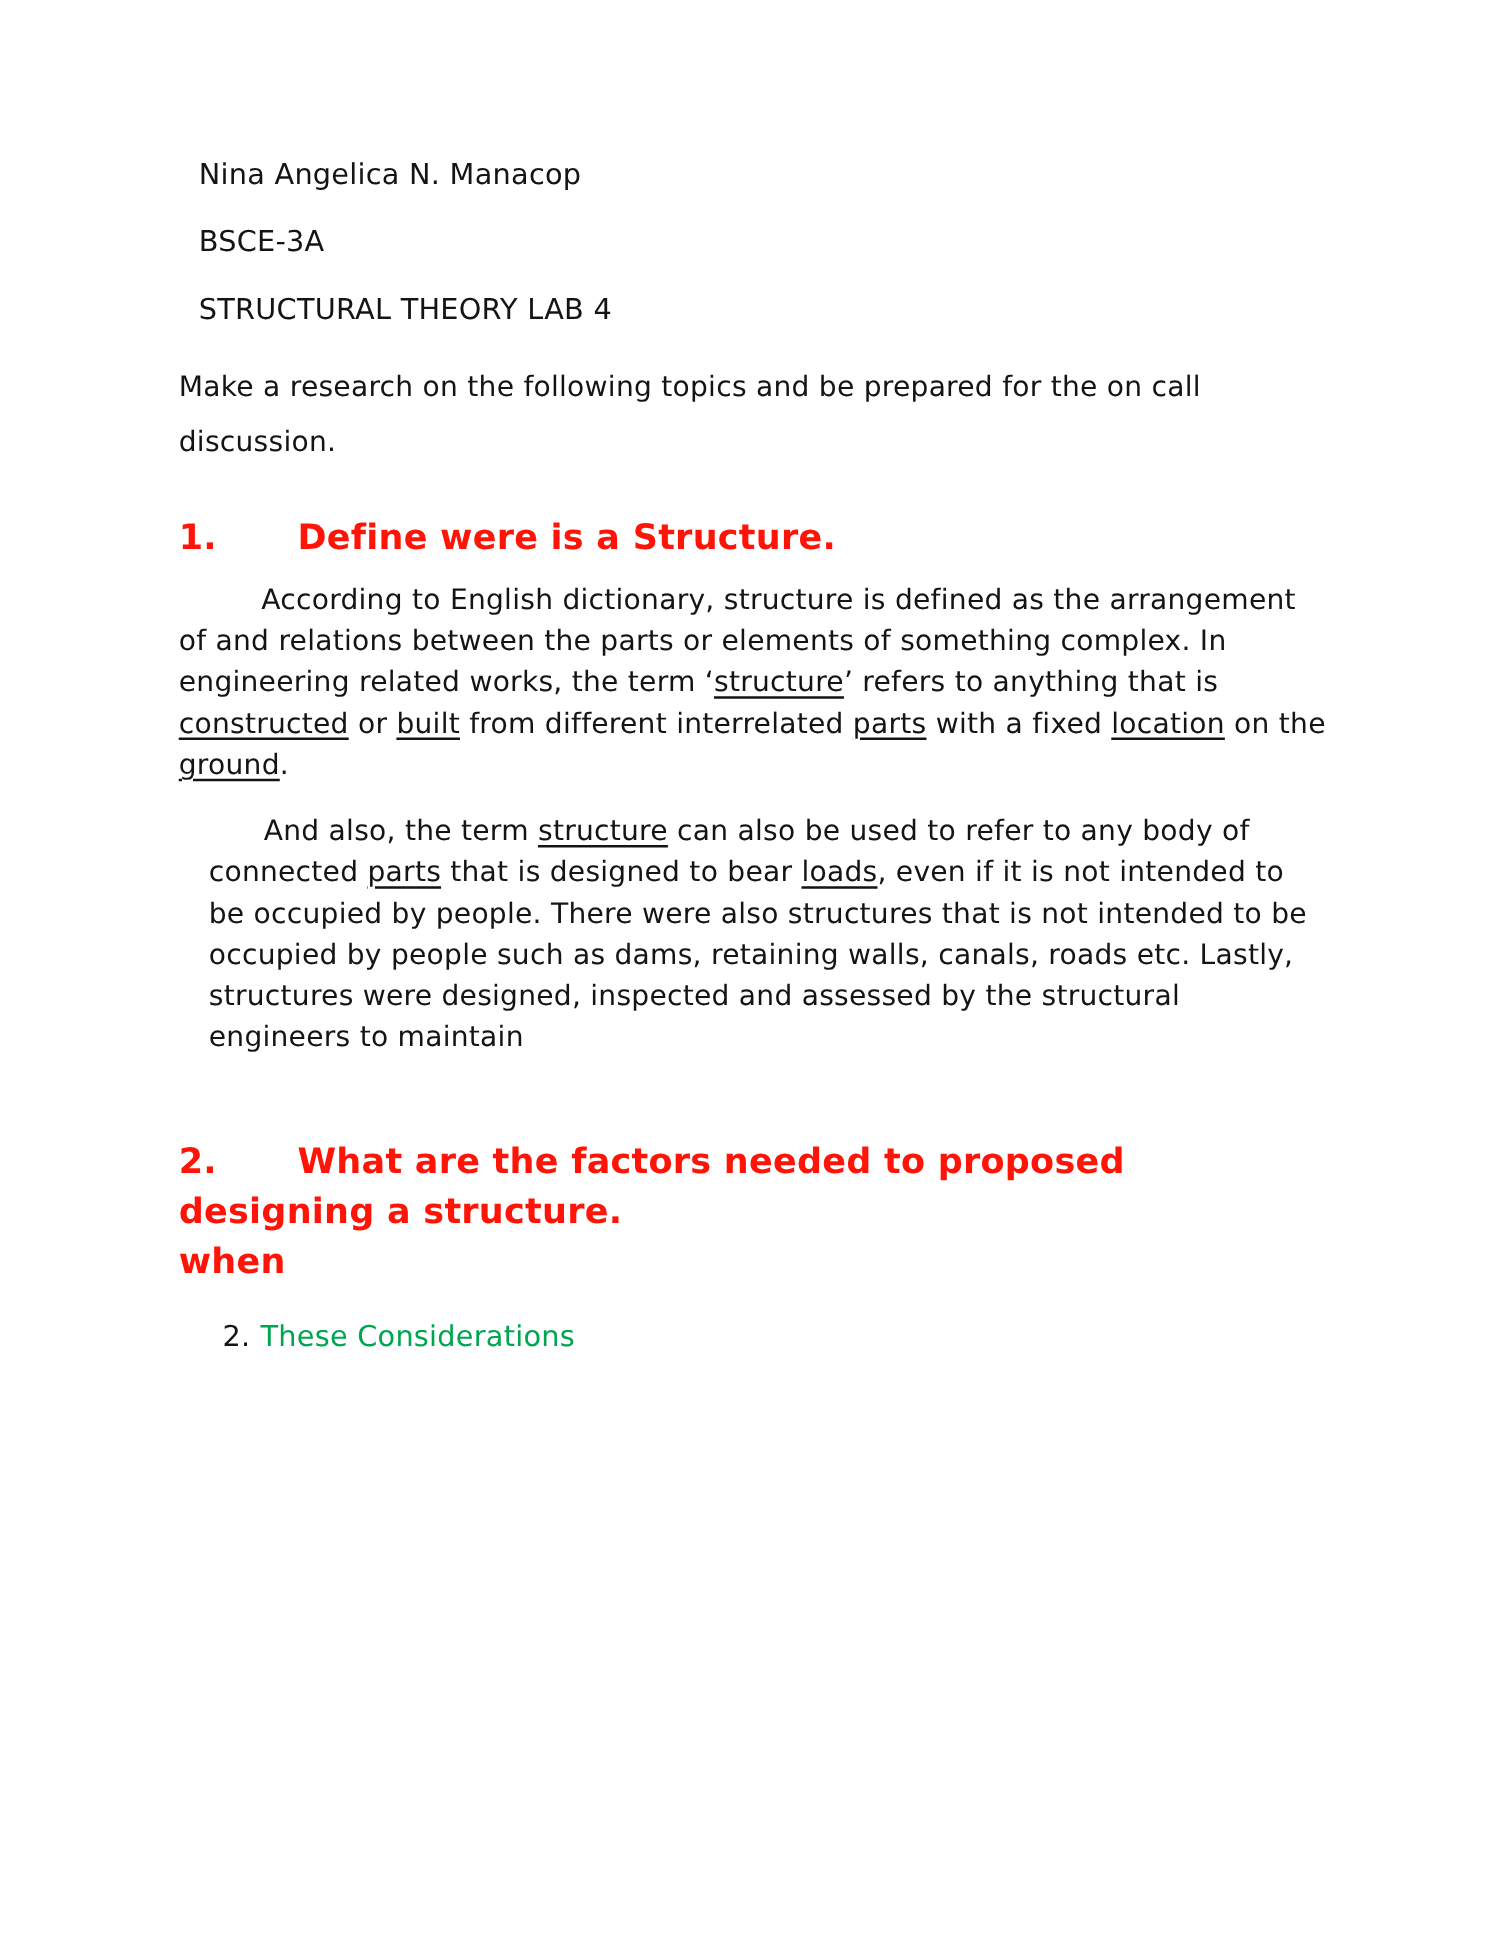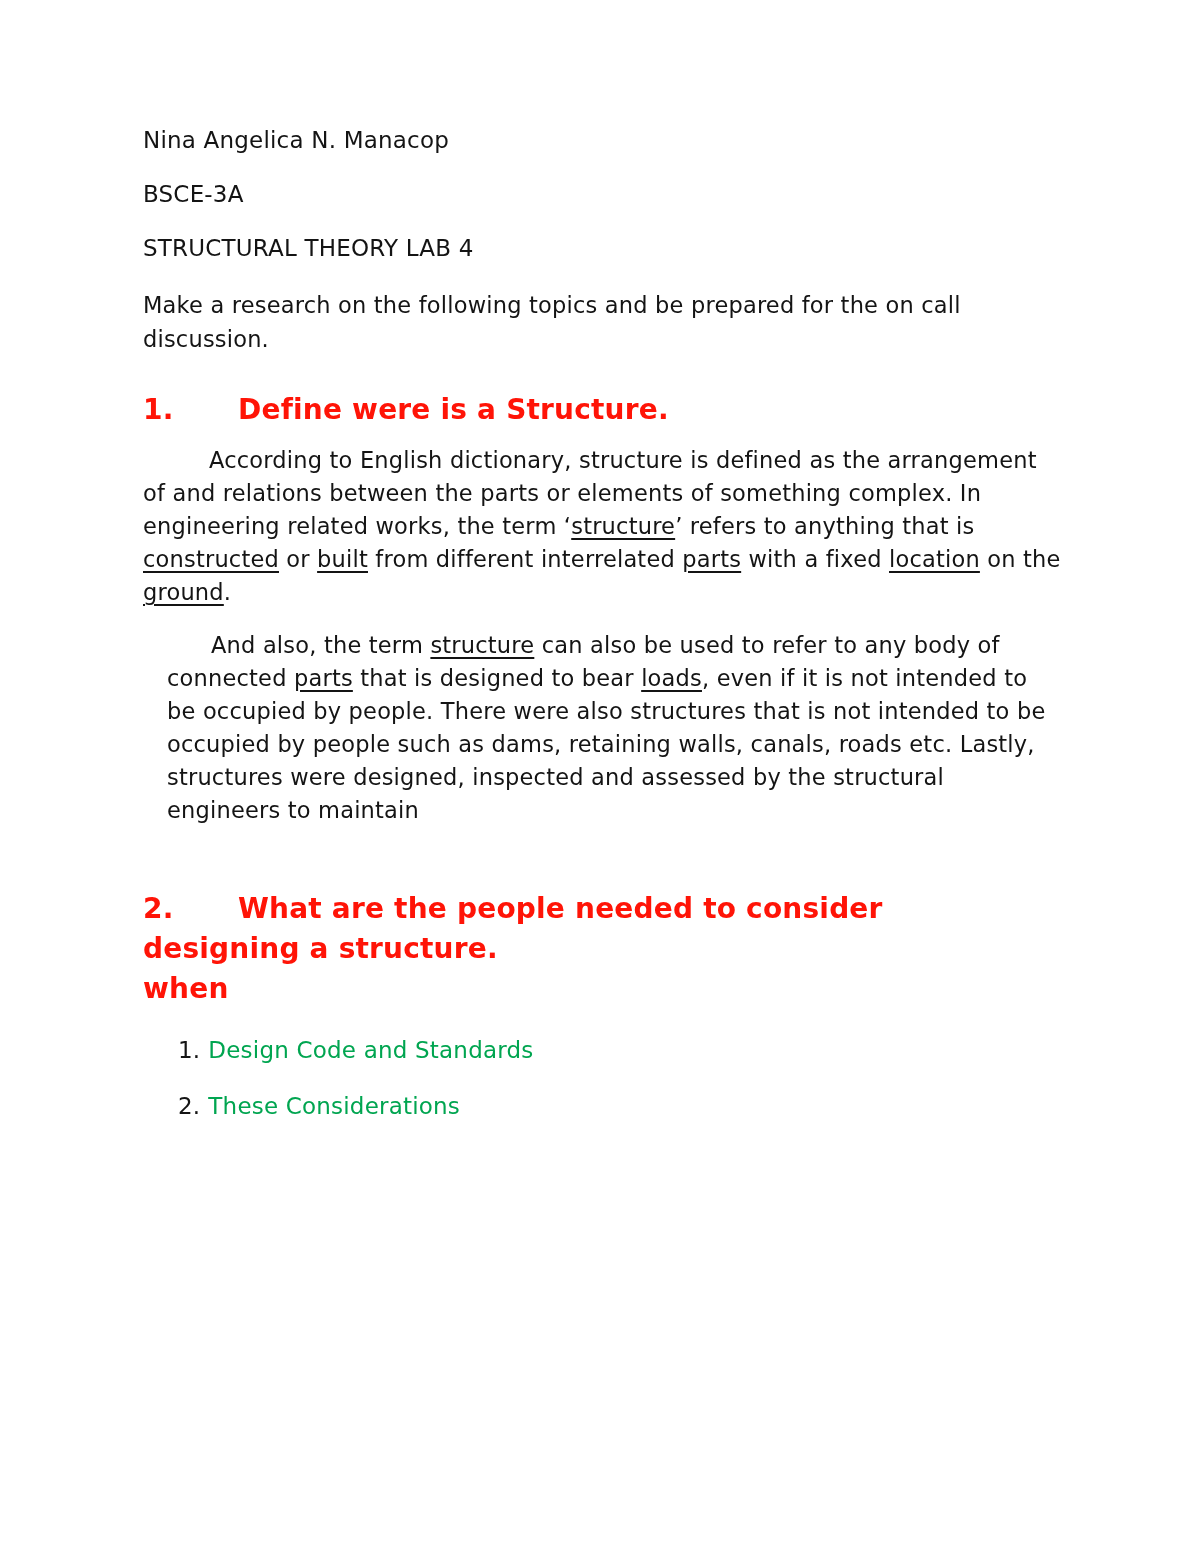--- a/index.html
+++ b/index.html
@@ -16,26 +16,26 @@
     font-family:"DejaVu Sans", sans-serif;
     color:var(--ink);
     overflow:hidden;
   }
   .doc{
     padding:126px 138px 0 143px;
   }
   .hline{
     font-size:23px;
     line-height:28px;
-    margin:0 0 26px 0;
+    margin:0 0 26px 16px;
     letter-spacing:0.2px;
   }
   .intro{
     font-size:22.5px;
-    line-height:34px;
+    line-height:44px;
     margin:8px 0 0 0;
     letter-spacing:0.2px;
     max-width:920px;
   }
   .h-red{
     color:var(--red);
     font-weight:bold;
     font-size:28px;
     line-height:40px;
     margin:34px 0 0 0;
@@ -84,28 +84,25 @@
   <div class="h-red">
     <span class="h-num">1.</span><span>Define were is a Structure.</span>
   </div>
 
   <p class="para p1"><span>According to English dictionary, structure is defined as the arrangement of and relations between the parts or elements of something complex. In engineering related works,  the term ‘</span><span class="u">structure</span><span>’ refers to anything that is </span><span class="u">constructed</span><span> or </span><span class="u">built</span><span> from different interrelated </span><span class="u">parts</span><span> with a fixed </span><span class="u">location</span><span> on the </span><span class="u">ground</span><span>.</span></p>
 
   <p class="para p2"><span>And also, the term </span><span class="u">structure</span><span> can also be used to refer to any body of connected </span><span class="u">parts</span><span> that is designed to bear </span><span class="u">loads</span><span>, even if it is not intended to be occupied by people. There were also structures that is not intended to be occupied by people such as dams, retaining walls, canals, roads etc. Lastly, structures were designed, inspected and assessed by the structural engineers to maintain</span></p>
 
   <div class="h-red gap-lg">
     <div>
-      <span class="h-num">2.</span><span>What are the people needed to consider</span>
+      <span class="h-num">2.</span><span>What are the factors needed to proposed</span>
     </div>
     <div>designing a structure.</div>
     <div>when</div>
   </div>
 
-  <p class="list-item">
-    <span class="list-num">1.</span><span class="list-label">Design Code and Standards</span>
-  </p>
 
 
   <p class="list-item">
     <span class="list-num">2.</span><span class="list-label">These Considerations</span>
   </p>
 
 </div>
 
 </body></html>

